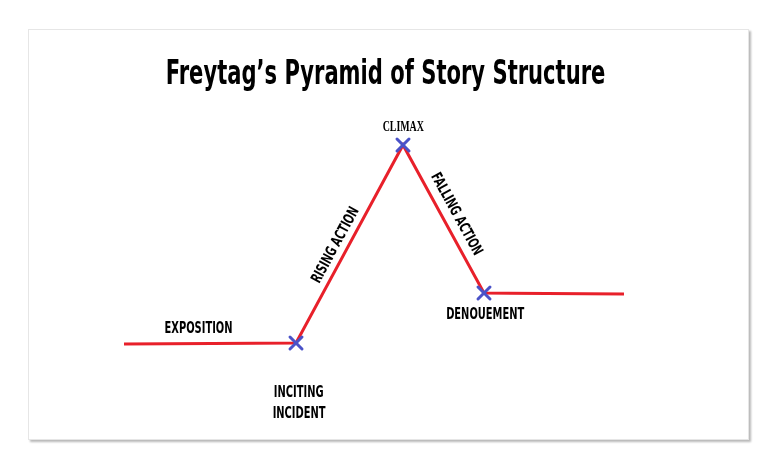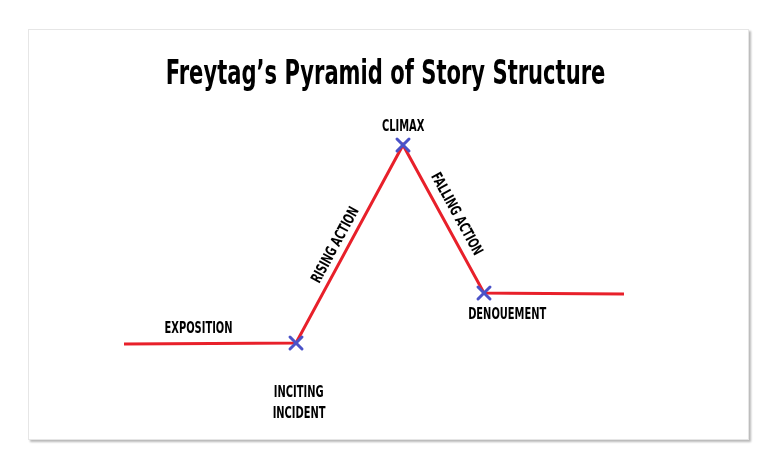--- a/index.html
+++ b/index.html
@@ -53,25 +53,25 @@
 
 <div class="lbl" style="left:147px; top:318px; width:100px;">
   <span class="inner">EXPOSITION</span>
 </div>
 
 <div class="lbl" style="left:249px; top:382px; width:100px; line-height:21px;">
   <span class="inner">INCITING</span><br>
   <span class="inner">INCIDENT</span>
 </div>
 
-<div class="lbl" style="left:353px; top:116px; width:100px;">
+<div class="lbl" style="left:353px; top:116px; width:100px;font-family:Liberation Serif, serif;">
   <span class="inner">CLIMAX</span>
 </div>
 
-<div class="lbl" style="left:448px; top:304px; width:100px;">
+<div class="lbl" style="left:426px; top:304px; width:100px;">
   <span class="inner">DENOUEMENT</span>
 </div>
 
 <div class="lbl" style="left:273px; top:238px; width:120px; transform: rotate(-61.6deg);">
   <span class="inner">RISING ACTION</span>
 </div>
 
 <div class="lbl" style="left:390px; top:200px; width:130px; transform: rotate(61.3deg);">
   <span class="inner">FALLING ACTION</span>
 </div>

